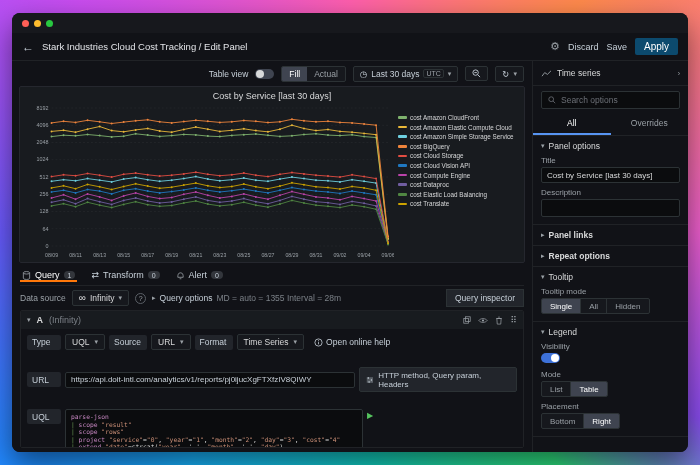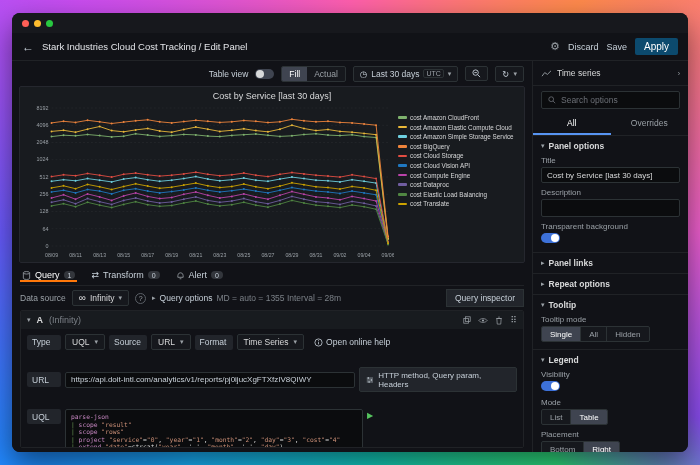--- a/index.html
+++ b/index.html
@@ -93,21 +93,21 @@
   .sidebar { flex:0 0 156px; border-left:1px solid #202226; background:#111217; display:flex; flex-direction:column; font-size:8.5px; color:#c7d0d9; overflow:hidden; }
   .viz-row { flex:0 0 25px; display:flex; align-items:center; gap:5px; padding:0 8px; border-bottom:1px solid #202226; cursor:pointer; color:#d8d9da; }
   .viz-row .spacer { flex:1; }
   .search-wrap { padding:5px 8px; }
   .search-box { display:flex; align-items:center; gap:5px; background:#0b0c0e; border:1px solid #2c3235; border-radius:2px; height:18px; padding:0 6px; color:#6c7077; cursor:text; }
   .sb-tabs { display:flex; border-bottom:1px solid #202226; }
   .sb-tab { flex:1; text-align:center; padding:4px 0 5px; color:#9aa0a6; cursor:pointer; border-bottom:2px solid transparent; }
   .sb-tab.active { color:#fff; border-bottom-color:#5794f2; }
   .sections { flex:1; overflow:hidden; }
   .section { border-bottom:1px solid #202226; padding:5px 8px 7px; }
-  .section-header { display:flex; align-items:center; gap:4px; color:#d8d9da; font-weight:bold; font-size:8.5px; cursor:pointer; }
+  .section-header { display:flex; align-items:center; gap:4px; color:#d8d9da; font-weight:normal; font-size:8.5px; cursor:pointer; }
   .field { margin-top:5px; }
   .field-label { font-size:8px; color:#9aa0a6; margin-bottom:2px; }
   .input { height:16px; background:#0b0c0e; border:1px solid #2c3235; border-radius:2px; color:#d8d9da; font-size:8px; padding:0 5px; display:flex; align-items:center; white-space:nowrap; overflow:hidden; cursor:text; }
   .textarea { height:18px; }
   .btn-group { display:inline-flex; border:1px solid #2c3235; border-radius:2px; overflow:hidden; background:#16181d; height:16px; }
   .btn-group .opt { padding:0 8px; display:flex; align-items:center; color:#9aa0a6; font-size:8px; cursor:pointer; border-right:1px solid #2c3235; }
   .btn-group .opt:last-child { border-right:none; }
   .btn-group .opt.active { background:#3f4450; color:#fff; }
   .collapse-row { display:flex; align-items:center; gap:4px; padding:5px 8px; border-bottom:1px solid #202226; color:#d8d9da; font-weight:bold; font-size:8.5px; cursor:pointer; }
 
@@ -705,24 +705,20 @@
               <span>Panel options</span>
             </div>
             <div class="field">
               <div class="field-label">Title</div>
               <div class="input">Cost by Service [last 30 days]</div>
             </div>
             <div class="field">
               <div class="field-label">Description</div>
               <div class="input textarea"></div>
             </div>
-            <div class="field">
-              <div class="field-label">Transparent background</div>
-              <span class="switch on"></span>
-            </div>
           </div>
 
           <div class="collapse-row">
             <span class="caret">▸</span>
             <span>Panel links</span>
           </div>
           <div class="collapse-row">
             <span class="caret">▸</span>
             <span>Repeat options</span>
           </div>

